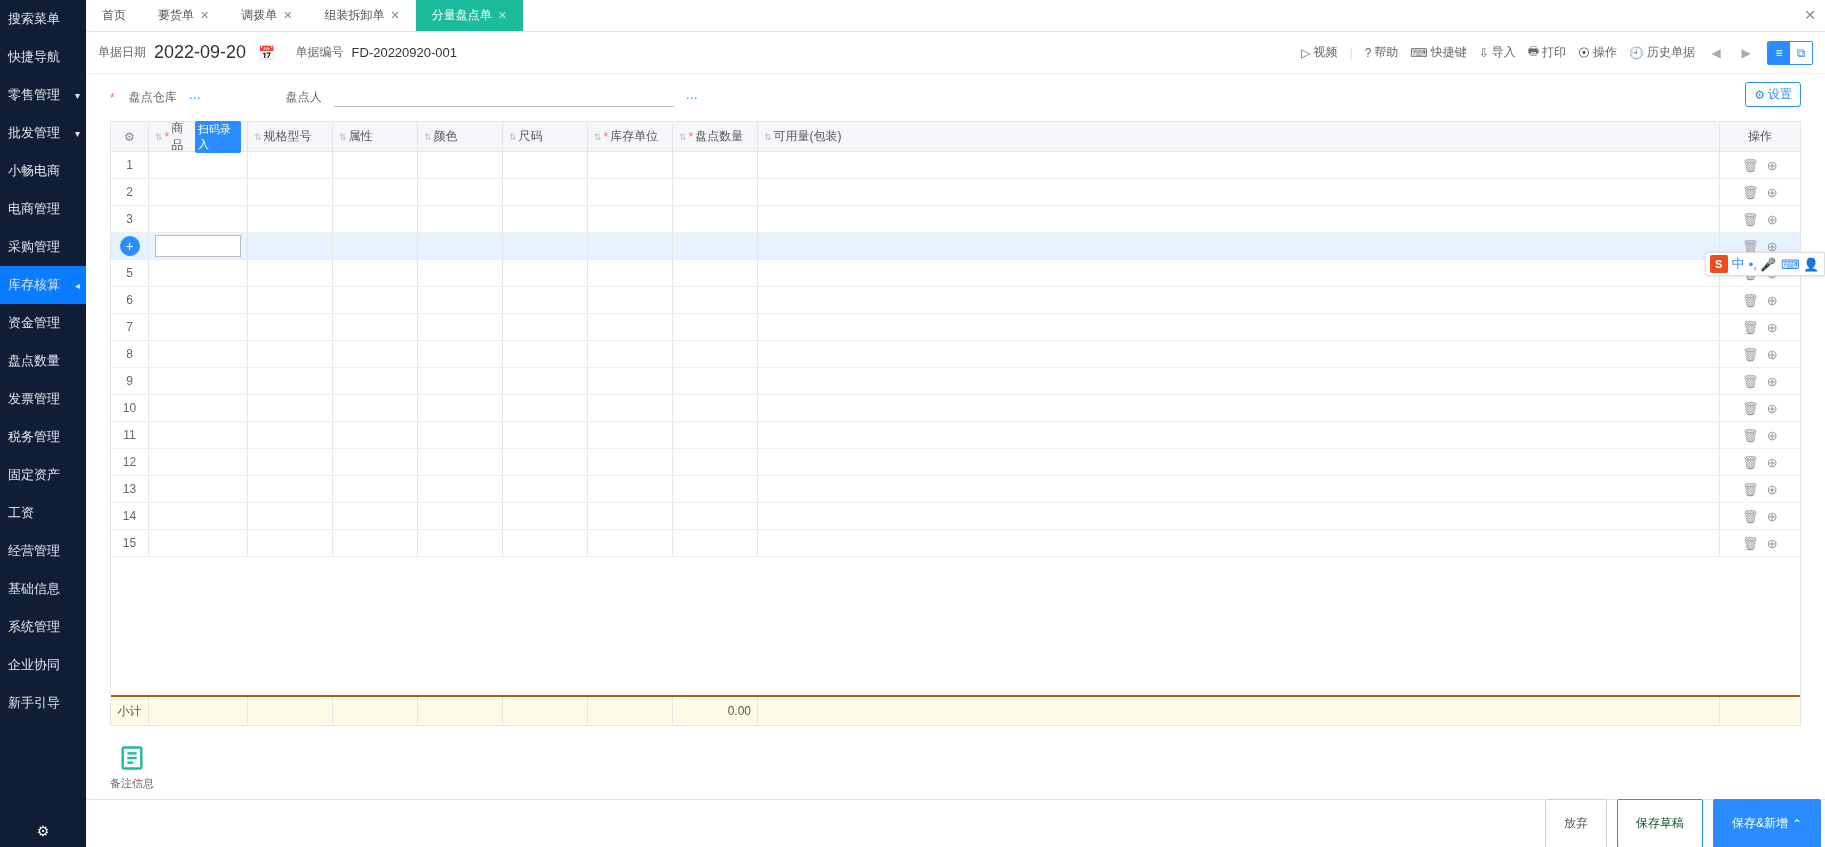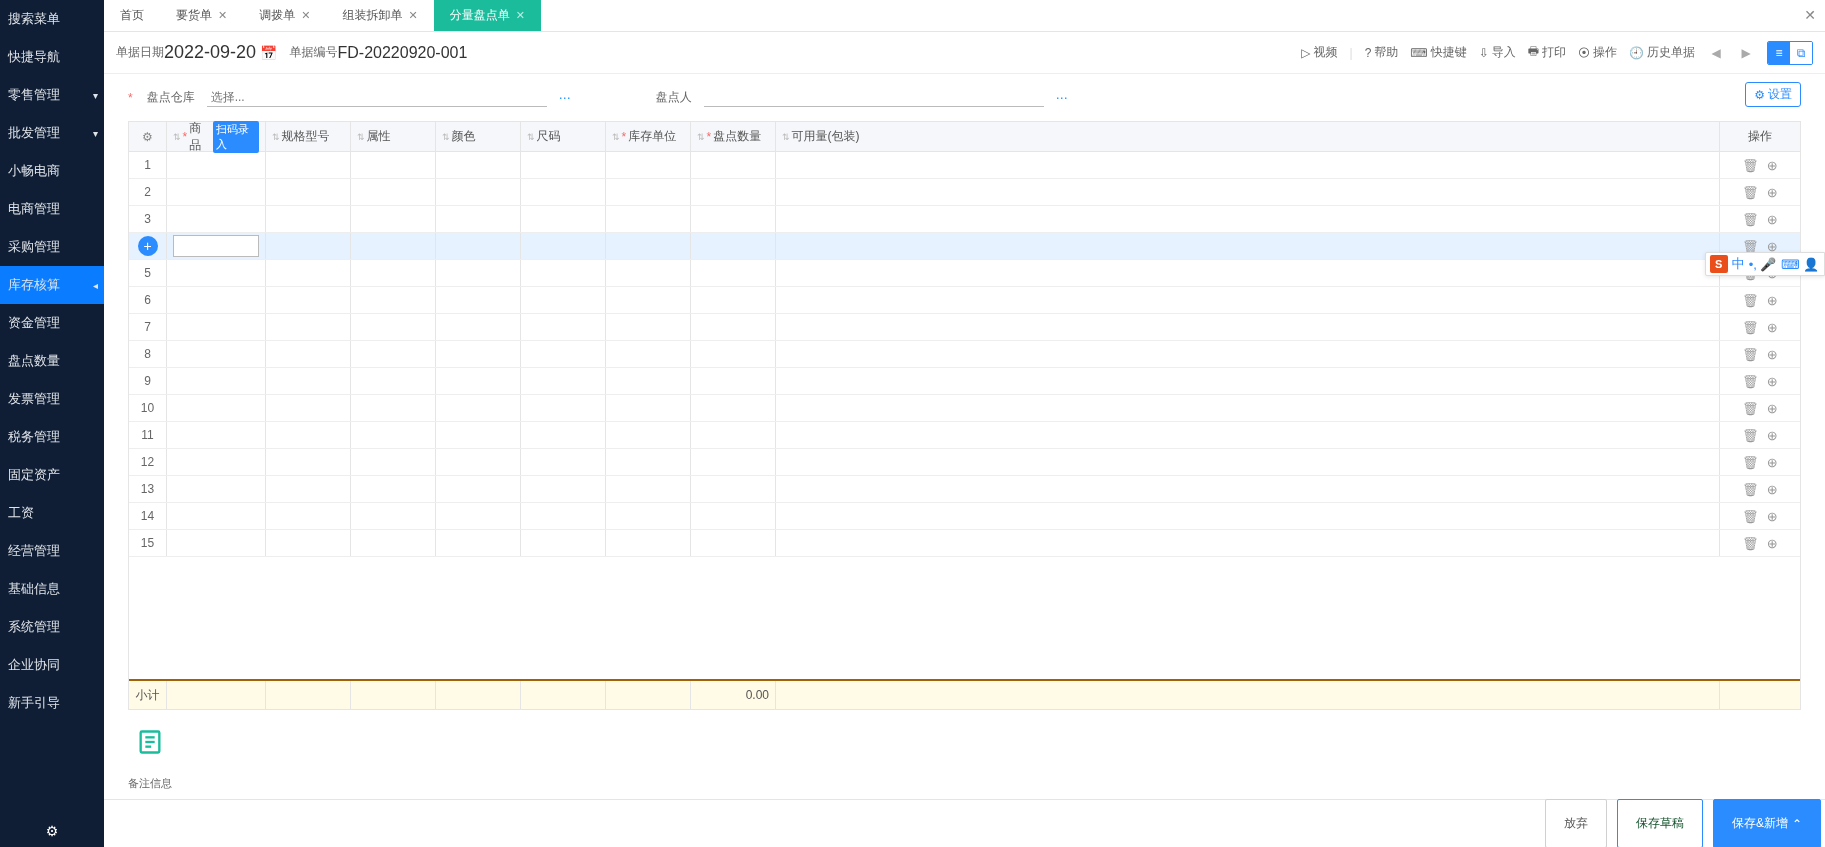--- a/index.html
+++ b/index.html
@@ -1,29 +1,29 @@
 <!DOCTYPE html>
 <html><head>
 <meta charset="utf-8">
 <style>
 *{box-sizing:border-box;margin:0;padding:0;font-family:"Microsoft YaHei",Arial,sans-serif;font-size:12px}
 html,body{width:100%;height:100%;overflow:hidden;background:#fff}
 .app{display:flex;width:1825px;height:847px}
-.sidebar{width:104px;background:#0f1e35;color:#fff;flex-shrink:0;position:relative}
+.sidebar{width:86px;background:#0f1e35;color:#fff;flex-shrink:0;position:relative}
 .sidebar-item{height:38px;display:flex;align-items:center;padding:0 8px;cursor:pointer;color:#e0e4ea;font-size:13px;position:relative}
 .sidebar-item.active{background:#0a7cff}
 .sidebar-item .caret{position:absolute;right:6px;font-size:10px}
 .sidebar-gear{position:absolute;bottom:8px;left:0;width:100%;text-align:center;color:#fff;cursor:pointer;font-size:14px}
 .main{flex:1;display:flex;flex-direction:column;min-width:0}
 .tabs{height:32px;display:flex;align-items:flex-end;border-bottom:1px solid #e5e5e5;background:#fff;position:relative}
 .tab{height:32px;display:flex;align-items:center;padding:0 16px;cursor:pointer;color:#555;gap:6px}
 .tab.active{background:#1abc9c;color:#fff}
 .tab .close{font-size:11px;opacity:.7}
 .tabs-close{position:absolute;right:4px;top:4px;width:22px;height:22px;display:flex;align-items:center;justify-content:center;cursor:pointer;color:#888;font-size:14px}
-.toolbar{height:42px;display:flex;align-items:center;padding:0 12px;gap:0;border-bottom:1px solid #eee}
+.toolbar{height:42px;display:flex;align-items:center;padding:0 12px;gap:8px;border-bottom:1px solid #eee}
 .tl-label{color:#666}
 .tl-date{font-size:18px;color:#333;margin-right:4px}
 .tl-cal{color:#1abc9c;cursor:pointer;font-size:14px;margin-right:12px}
 .toolbar-right{margin-left:auto;display:flex;align-items:center;gap:12px;color:#666}
 .tl-act{display:flex;align-items:center;gap:3px;cursor:pointer}
 .divider{color:#ddd}
 .arrow-btn{width:18px;height:18px;display:flex;align-items:center;justify-content:center;cursor:pointer;color:#aaa}
 .view-toggle{display:flex;border:1px solid #2b8cff;border-radius:2px;overflow:hidden}
 .view-btn{width:22px;height:22px;display:flex;align-items:center;justify-content:center;cursor:pointer;background:#fff;color:#2b8cff}
 .view-btn.active{background:#2b8cff;color:#fff}
@@ -53,21 +53,21 @@
 .scan-tag{background:#2b8cff;color:#fff;font-size:11px;padding:1px 3px;border-radius:2px;margin-left:2px}
 .gbody{flex:1;overflow:auto}
 .grow{display:flex;height:27px;border-bottom:1px solid #eee}
 .grow.sel{background:#e6f2ff}
 .grow .gcell{color:#666}
 .add-row{width:20px;height:20px;border-radius:50%;background:#2b8cff;color:#fff;display:flex;align-items:center;justify-content:center;font-size:14px;cursor:pointer}
 .cell-input{width:100%;height:22px;border:1px solid #bbb;background:#fff;outline:none;padding:0 4px}
 .row-ic{color:#999;cursor:pointer;font-size:13px;margin:0 4px}
 .gfoot{display:flex;height:30px;background:#fffbe6;border-top:2px solid #a16207}
 .remark-sec{display:flex;padding:18px 24px 8px;gap:18px;align-items:flex-start}
-.remark-ic{display:flex;flex-direction:column;align-items:center;gap:20px;color:#1abc9c}
+.remark-ic{display:flex;flex-direction:column;align-items:center;gap:4px;color:#1abc9c}
 .remark-ic svg{width:28px;height:28px}
 .remark-lbl{color:#666;font-size:11px}
 .remark-input{flex:1;border:1px solid #e5e5e5;height:36px;padding:8px;outline:none;color:#333}
 .footer{height:48px;border-top:1px solid #e5e5e5;display:flex;align-items:center;justify-content:flex-end;padding:0 4px;gap:10px}
 .btn{padding:15px 18px;border-radius:2px;cursor:pointer;border:1px solid #d0d0d0;background:#fff;color:#555}
 .btn.outline{border-color:#2b8cff;color:#14532d}
 .btn.primary{background:#2b8cff;color:#fff;border-color:#2b8cff;display:flex;align-items:center;gap:4px}
 .ime{position:absolute;right:0;top:252px;display:flex;align-items:center;gap:4px;background:#fff;border:1px solid #ddd;padding:2px 4px;border-radius:2px 0 0 2px;box-shadow:0 1px 4px rgba(0,0,0,.1)}
 .ime-s{width:18px;height:18px;background:#e94e1b;color:#fff;display:flex;align-items:center;justify-content:center;font-weight:bold;border-radius:2px;font-size:11px}
 .ime-ic{color:#2b8cff;font-size:13px}
@@ -121,21 +121,21 @@
           <span class="close">✕</span>
         </div>
         <div class="tabs-close">✕</div>
     </div>
 
     <div class="toolbar">
       <span class="tl-label">单据日期</span>
       <span class="tl-date">2022-09-20</span>
       <span class="tl-cal">📅</span>
       <span class="tl-label">单据编号</span>
-      <span class="tl-date" style="font-size:16px">FD-20220920-001</span>
+      <span class="tl-date" style="font-size:13px">FD-20220920-001</span>
       <div class="toolbar-right">
         <span class="tl-act">▷ <span>视频</span></span>
         <span class="divider">|</span>
         <span class="tl-act">? <span>帮助</span></span>
         <span class="tl-act">⌨ <span>快捷键</span></span>
         <span class="tl-act">⇩ <span>导入</span></span>
         <span class="tl-act">🖶 <span>打印</span></span>
         <span class="tl-act">⦿ <span>操作</span></span>
         <span class="tl-act">🕘 <span>历史单据</span></span>
         <span class="arrow-btn">◀</span>
@@ -143,21 +143,20 @@
         <div class="view-toggle">
           <div class="view-btn active">≡</div>
           <div class="view-btn">⧉</div>
         </div>
       </div>
     </div>
 
     <div class="filters">
       <span class="req">*</span>
       <span class="filt-label">盘点仓库</span>
-      <input class="filt-input" placeholder="选择..." style="">
       <span class="ellipsis">⋯</span>
       <span style="width:60px"></span>
       <span class="filt-label">盘点人</span>
       <input class="filt-input" style="">
       <span class="ellipsis">⋯</span>
       <div class="settings-btn">⚙ <span>设置</span></div>
     </div>
 
     <div class="grid-wrap">
       <div class="grid">

